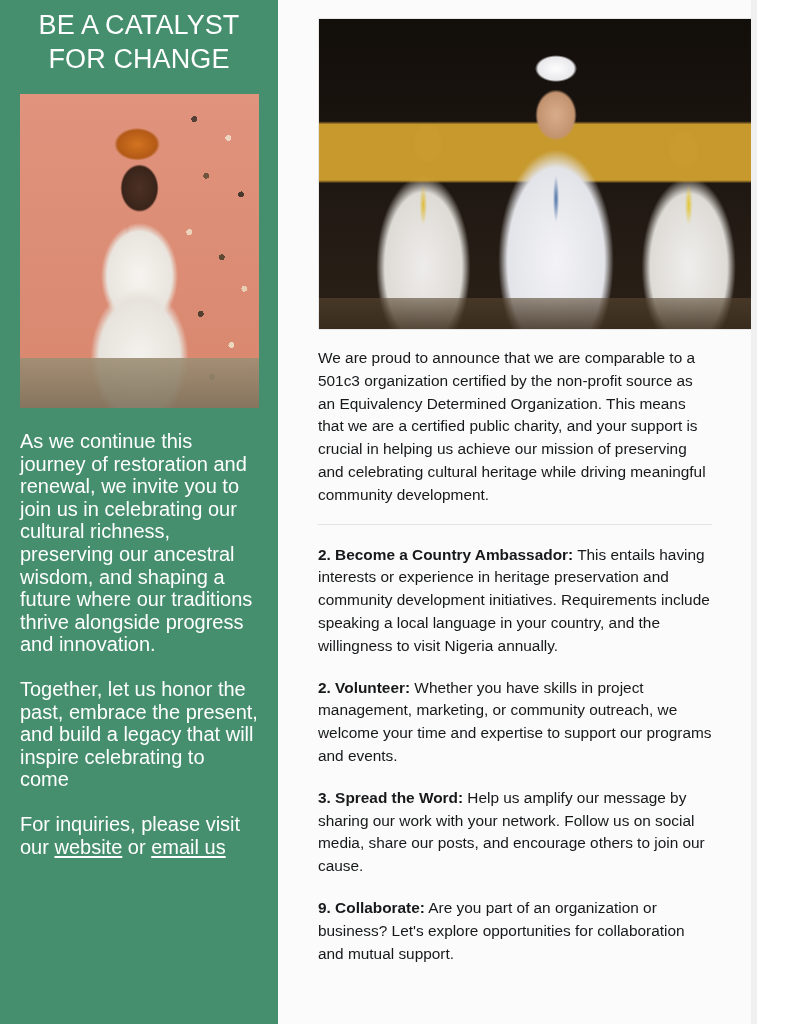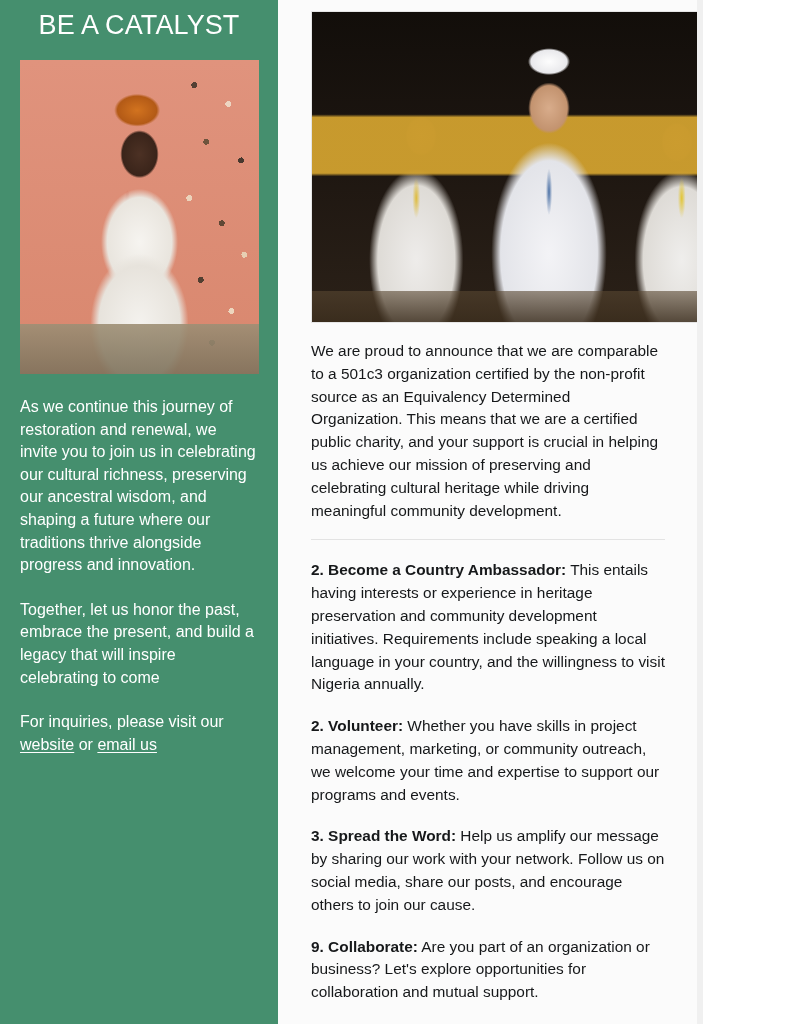--- a/index.html
+++ b/index.html
@@ -12,21 +12,21 @@
     width: 803px;
     height: 1024px;
     overflow: hidden;
     background: #ffffff;
     font-family: "Liberation Sans", sans-serif;
     -webkit-font-smoothing: antialiased;
   }
 
   .page {
     display: flex;
-    width: 703px;
+    width: 757px;
     height: 1024px;
     background: #ffffff;
   }
 
   
   .sidebar {
     width: 278px;
     flex: 0 0 278px;
     background: #458f6e;
     color: #ffffff;
@@ -56,41 +56,41 @@
   }
   .sidebar-photo {
     width: 239px;
     height: 314px;
     display: block;
     position: relative;
   }
 
   .sidebar-body {
     padding: 22px 20px 0 20px;
-    font-size: 16px;
+    font-size: 20px;
     line-height: 22.6px;
     color: #ffffff;
   }
   .sidebar-body p {
     margin: 0 0 22px 0;
   }
   .sidebar-body p:last-child { margin-bottom: 0; }
 
   .sb-link {
     color: #ffffff;
     text-decoration: underline;
     text-underline-offset: 2px;
   }
 
   
   .main {
     flex: 1 1 auto;
     background: #fbfbfb;
     position: relative;
-    padding: 8px;
+    padding: 15px;
     overflow: hidden;
     border-right: 6px solid #f0f0f0;
   }
 
   .hero-photo-wrap {
     margin: 3px 24px 0 25px;
     width: 476px;
     height: 312px;
     overflow: hidden;
     background: #120e0a;
@@ -232,20 +232,21 @@
 </style>
 </head>
 <body>
 
 <div class="page">
 
   <aside class="sidebar">
 
     <h1 class="sidebar-heading">
       <span class="hline">BE A CATALYST</span>
+      <span class="hline">FOR CHANGE</span>
     </h1>
 
     <div class="sidebar-photo-wrap">
       <div class="sidebar-photo ph-left"></div>
     </div>
 
     <div class="sidebar-body">
       <p>As we continue this journey of restoration and renewal, we invite you to join us in celebrating our cultural richness, preserving our ancestral wisdom, and shaping a future where our traditions thrive alongside progress and innovation.</p>
       <p>Together, let us honor the past, embrace the present, and build a legacy that will inspire celebrating to come</p>
       <p><span>For inquiries, please visit our </span><a href="#" class="sb-link">website</a><span> or </span><a href="#" class="sb-link">email us</a></p>

